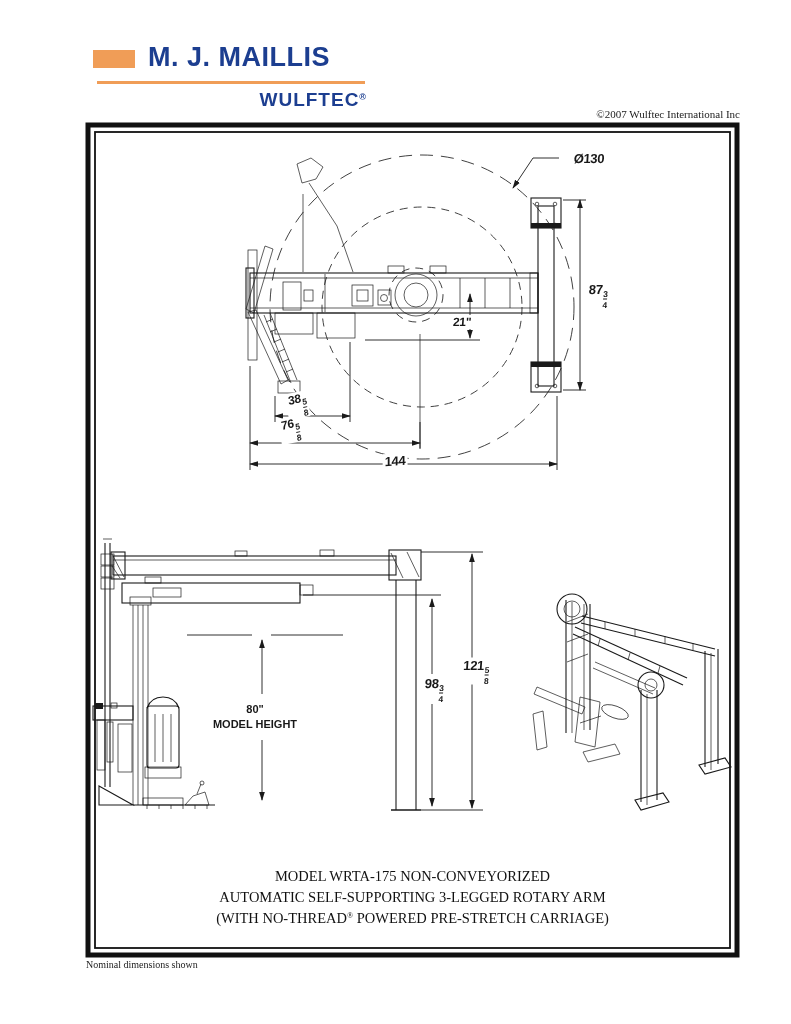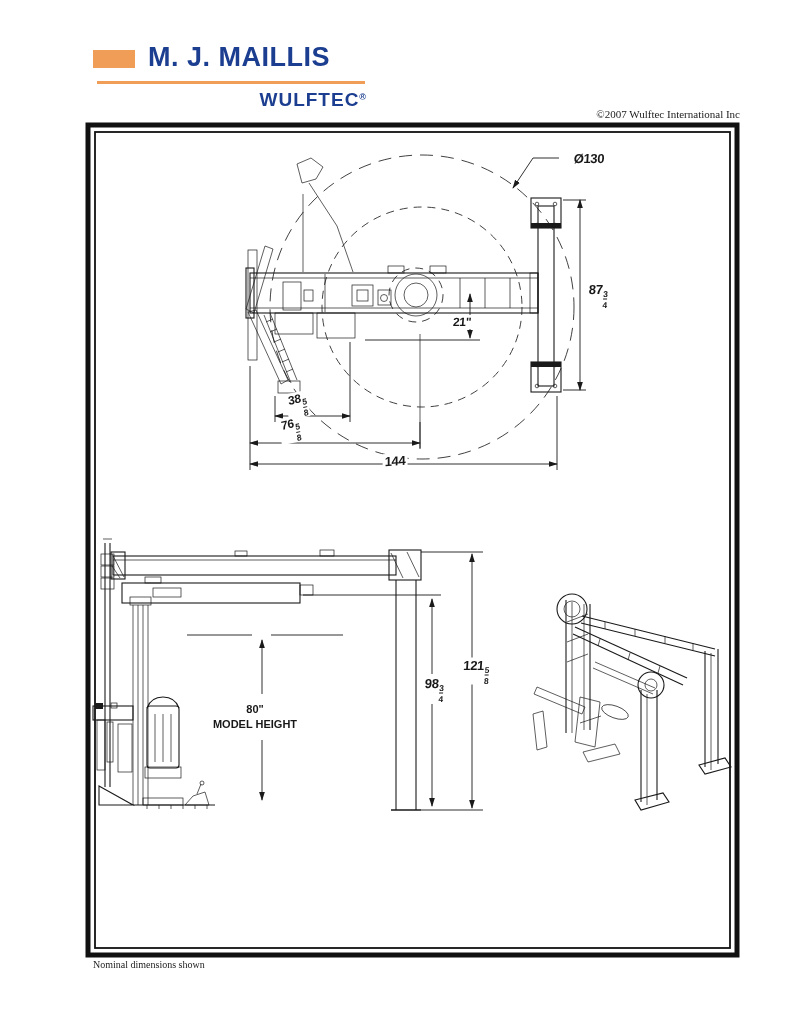--- a/index.html
+++ b/index.html
@@ -45,21 +45,21 @@
     font-size:11px;font-weight:bold;line-height:1.35;color:#181818;
   }
   
   .title-block{
     position:absolute;left:0;top:744px;width:100%;text-align:center;
     font-family:"Liberation Serif",serif;font-size:14.5px;line-height:1.45;color:#111;
   }
   .title-block sup{font-size:8px;vertical-align:5px;}
   
   .footer-note{
-    position:absolute;left:93px;top:959px;
+    position:absolute;left:86px;top:959px;
     font-family:"Liberation Serif",serif;font-size:10px;color:#222;
   }
 </style>
 </head>
 <body>
 
 <div class="page">
 
   <div class="logo-mark"></div>
   <div class="brand">M. J. MAILLIS</div>
@@ -323,16 +323,21 @@
     <span class="dim-label big" style="left:349px;top:567px"><span>98</span><span class="frac">
           <span>3</span>
           <span>4</span>
         </span></span>
 
     <span class="dim-label big" style="left:391px;top:549px"><span>121</span><span class="frac">
           <span>5</span>
           <span>8</span>
         </span></span>
 
+    <div class="title-block">
+      <div>MODEL WRTA-175 NON-CONVEYORIZED</div>
+      <div>AUTOMATIC SELF-SUPPORTING 3-LEGGED ROTARY ARM</div>
+      <div><span>(WITH NO-THREAD</span><sup>®</sup><span> POWERED PRE-STRETCH CARRIAGE)</span></div>
+    </div>
   </div>
 
   <div class="footer-note">Nominal dimensions shown</div>
 </div>
 
 </body></html>

